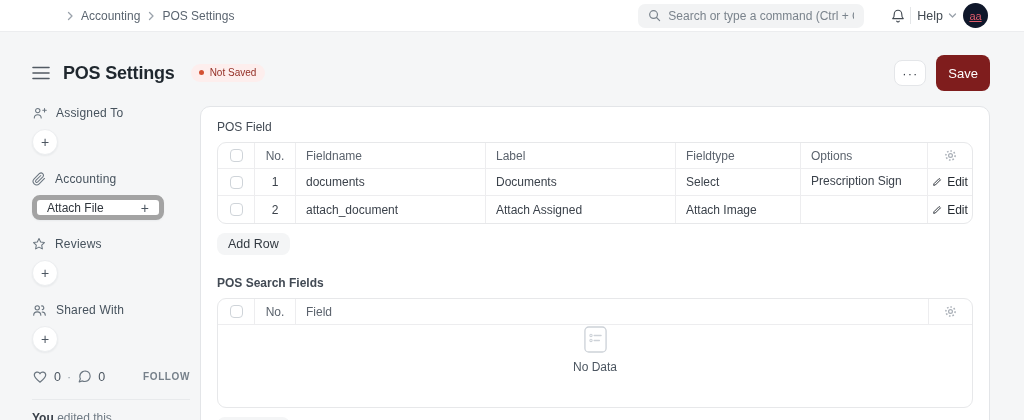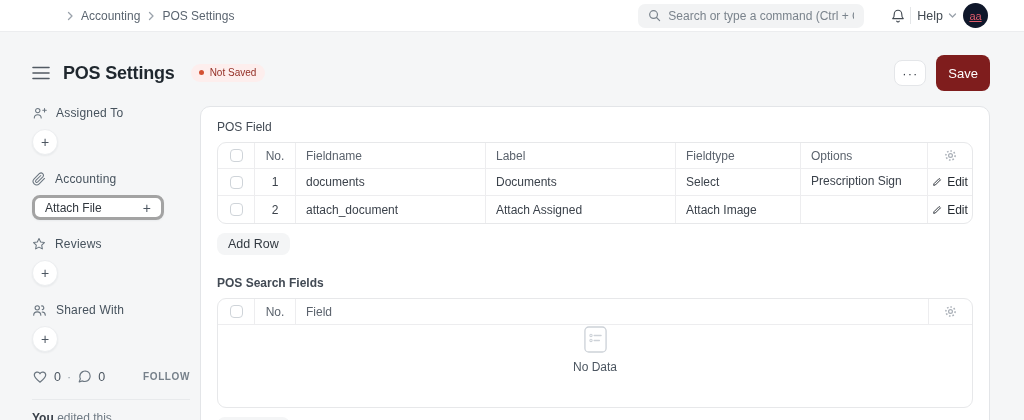--- a/index.html
+++ b/index.html
@@ -58,21 +58,21 @@
   .sidebar { width:168px; flex:none; display:flex; flex-direction:column; height:322px; padding-right:10px; }
   .sb-head { display:flex; align-items:center; gap:9px; font-size:12px; font-weight:500; color:#46525d; letter-spacing:0.2px; margin-bottom:9px;text-align:right; }
   .sb-head svg { color:#6b7680; flex:none; }
   .sb-sec { margin-bottom:17px; }
   .plus-btn {
     width:26px; height:26px; border-radius:50%; background:#fff; border:1px solid #eceef0;
     box-shadow:0 1px 2px rgba(25,39,52,.06); color:#4c5661; font-size:14px; line-height:1;
     cursor:pointer; display:flex; align-items:center; justify-content:center;
   }
   .attach-btn {
-    width:132px; height:25px; background:#fff; border:3px solid #a3a3a3; border-radius:8px;
+    width:132px; height:25px; background:#fff; border:5px solid #a3a3a3; border-radius:8px;
     box-shadow:0 1px 2px rgba(25,39,52,.05); display:flex; align-items:center; justify-content:space-between;
     padding:0 10px; font-size:12px; font-weight:500; color:#30363d; cursor:pointer;
   }
   .likes-row { margin-top:auto; display:flex; align-items:center; gap:6px; color:#4c5661; font-size:12.5px; }
   .likes-row svg { color:#6b7680; }
   .like-btn { background:none; border:none; display:flex; cursor:pointer; padding:0; }
   .follow-btn {
     margin-left:auto; background:none; border:none; font-size:10px; font-weight:600;
     letter-spacing:0.6px; color:#76808a; cursor:pointer;
   }

